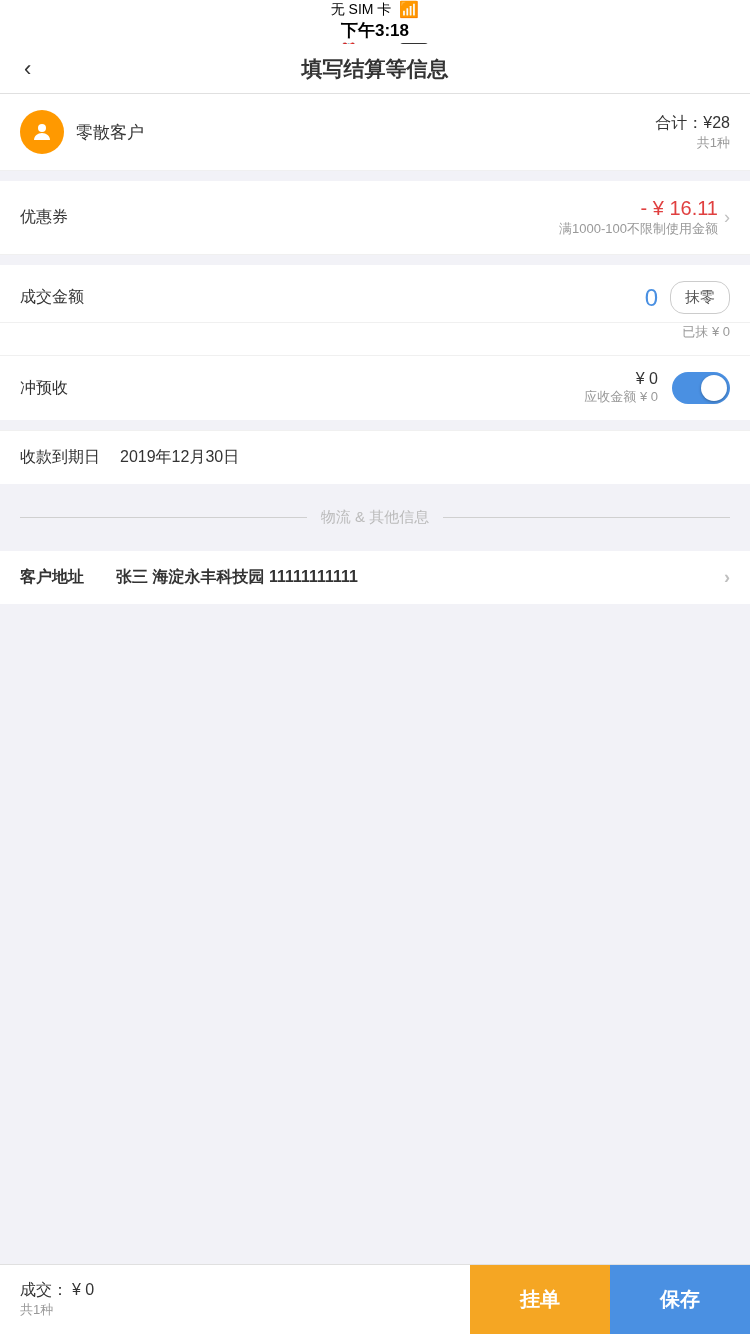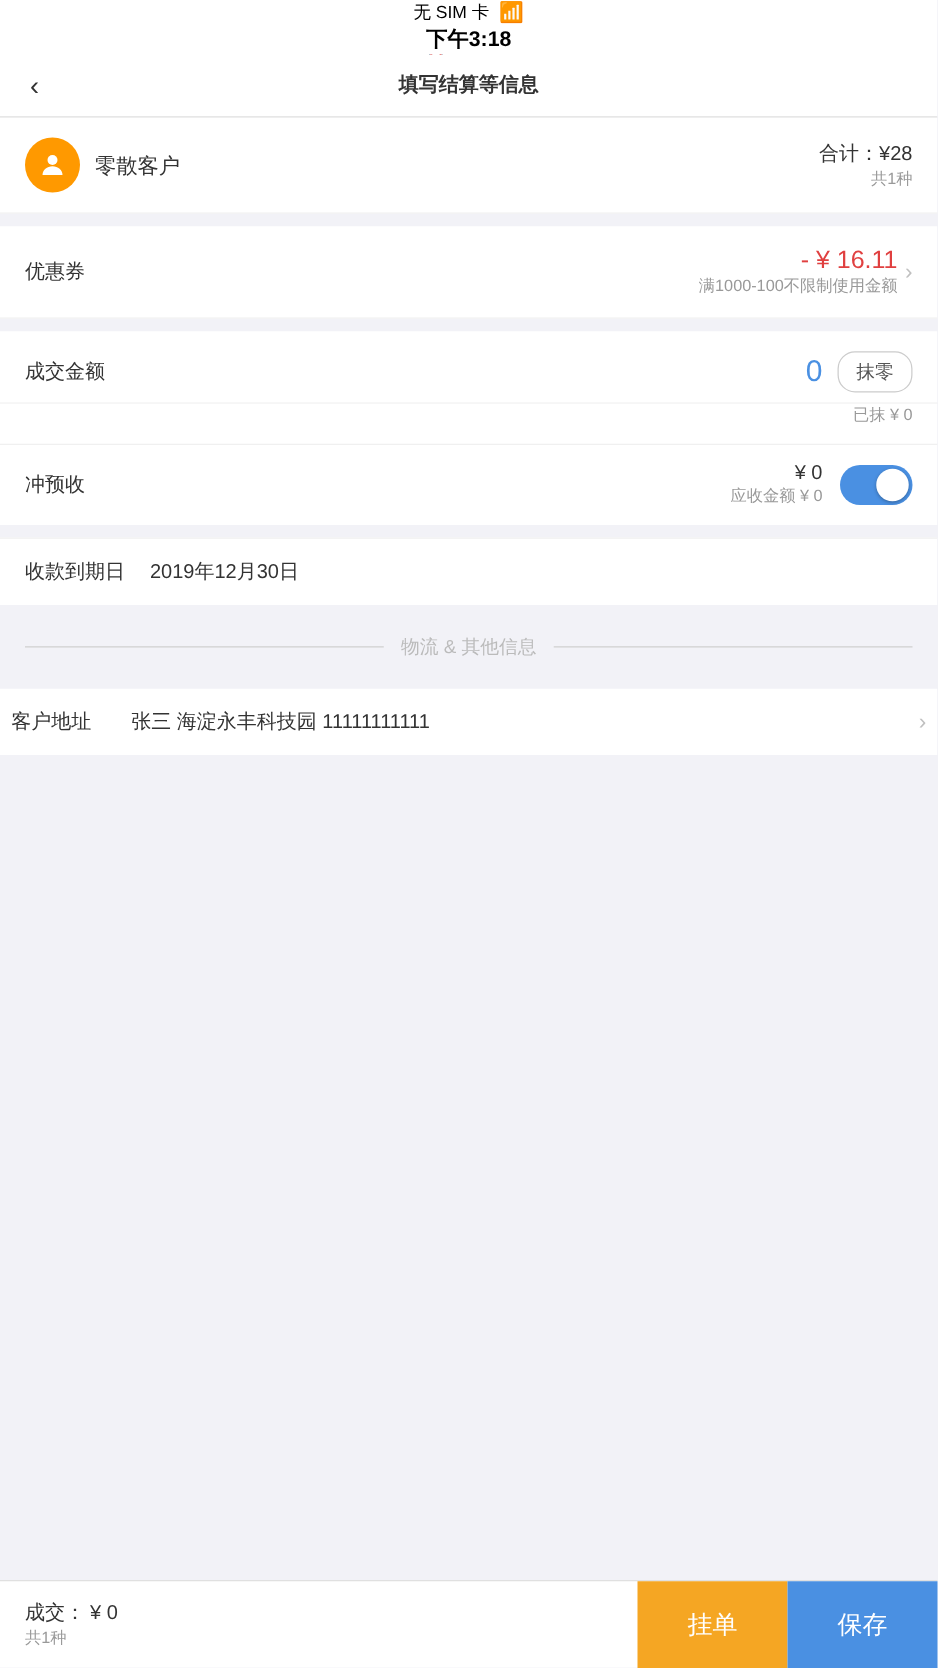--- a/index.html
+++ b/index.html
@@ -54,21 +54,21 @@
     }
     .nav-back {
       position: absolute;
       left: 16px;
       font-size: 22px;
       color: #333;
       cursor: pointer;
       padding: 8px;
     }
     .nav-title {
-      font-size: 16px;
+      font-size: 21px;
       font-weight: 600;
       color: #333;
     }
 
     
     .content { background: #f2f2f7; }
 
     
     .customer-row {
       background: #fff;
@@ -196,24 +196,25 @@
       justify-content: center;
       gap: 14px;
     }
     .logistics-line {
       flex: 1; height: 1px; background: #d0d0d0;
     }
 
     
     .address-row {
       background: #fff;
-      padding: 16px 9px;
+      padding: 16px 20px;
       display: flex;
       align-items: flex-start;
       justify-content: space-between;
+      font-weight: bold;
     }
     .address-label { font-size: 16px; color: #333; min-width: 80px; }
     .address-value { font-size: 16px; color: #333; flex: 1; margin-left: 16px; }
     .address-chevron { color: #c0c0c0; font-size: 18px; }
 
     
     .bottom-bar {
       position: fixed;
       bottom: 0;
       left: 0;
@@ -225,26 +226,26 @@
       border-top: 1px solid #e0e0e0;
     }
     .bottom-info {
       flex: 1;
       padding: 0 20px;
     }
     .bottom-deal { font-size: 16px; color: #333; }
     .bottom-deal-label { font-size: 13px; color: #999; }
     .bottom-btn {
       height: 70px;
-      width: 120px;
+      width: 140px;
       border: none;
       font-size: 20px;
       color: #fff;
       cursor: pointer;
-      font-weight: 400;
+      font-weight: 700;
     }
     .btn-pending { background: #f5a623; }
     .btn-save { background: #4a90e2; }
 
     .empty-area {
       height: 160px;
       background: #f2f2f7;
     }
   </style>
 </head>

